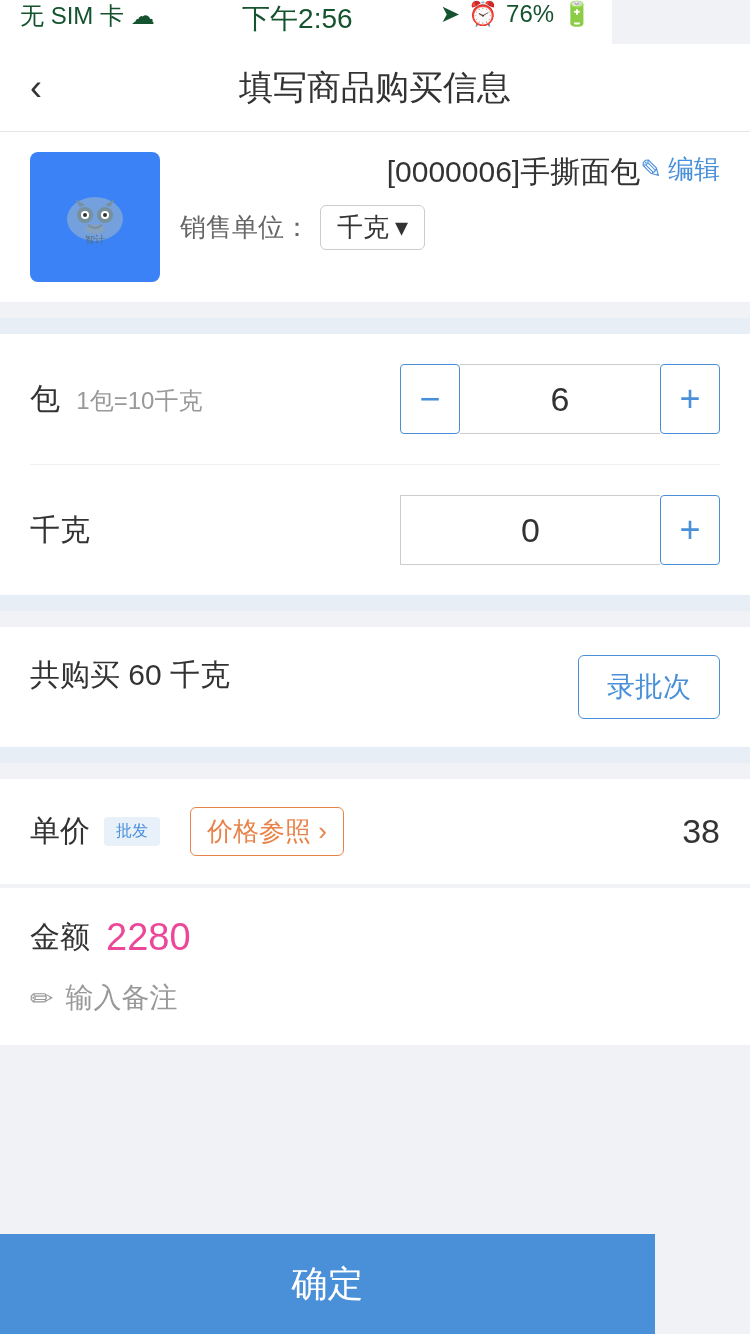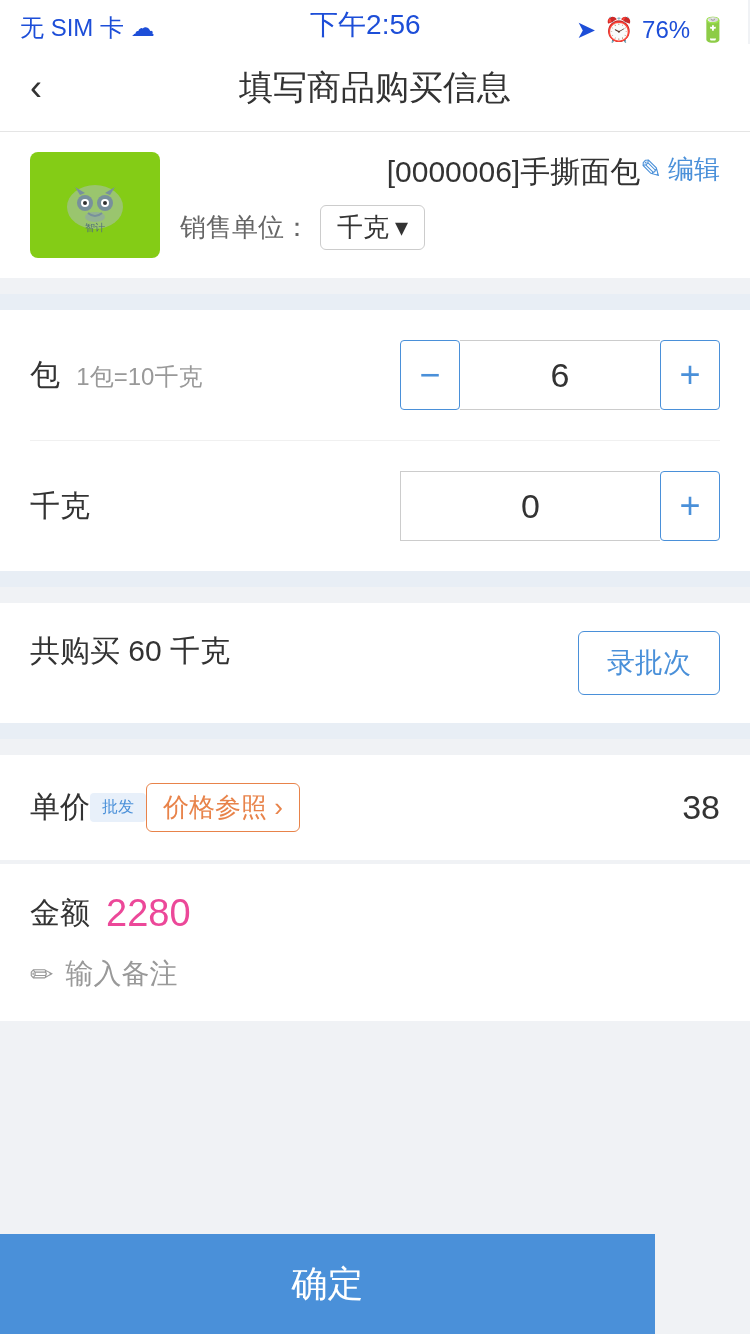--- a/index.html
+++ b/index.html
@@ -8,29 +8,29 @@
       width: 750px;
       min-height: 1334px;
       font-family: -apple-system, "PingFang SC", "Helvetica Neue", sans-serif;
       background: #f0f2f5;
       font-size: 28px;
       color: #333;
     }
 
     
     .status-bar {
-      width: 748px;
+      width: 612px;
       height: 44px;
       background: #fff;
       display: flex;
-      align-items: flex-end;
+      align-items: flex-start;
       justify-content: space-between;
       padding: 0 20px;
       font-size: 24px;
-      color: #1d4ed8;
+      color: #14532d;
     }
     .status-left { display: flex; align-items: center; gap: 8px; }
     .status-center { font-weight: 500; font-size: 28px; }
     .status-right { display: flex; align-items: center; gap: 8px; font-size: 24px; }
 
     
     .nav-bar {
       width: 750px;
       height: 88px;
       background: #fff;
@@ -57,22 +57,22 @@
     .product-card {
       background: #fff;
       padding: 20px 30px;
       display: flex;
       align-items: flex-start;
       gap: 20px;
       margin-bottom: 16px;
     }
     .product-image {
       width: 130px;
-      height: 106px;
-      background: #84cc16;
+      height: 130px;
+      background: #3b82f6;
       border-radius: 8px;
       display: flex;
       align-items: center;
       justify-content: center;
       flex-shrink: 0;
     }
     .product-image svg { width: 70px; height: 60px; }
     .product-info { flex: 1; }
     .product-name { font-size: 30px; font-weight: 500; color: #333; margin-bottom: 12px; }
     .product-stock { font-size: 26px; color: #666; margin-bottom: 12px; }
@@ -180,40 +180,41 @@
 
     
     .price-section {
       background: #fff;
       padding: 28px 30px;
       margin-top: 16px;
       display: flex;
       align-items: center;
       justify-content: space-between;
     }
-    .price-left { display: flex; align-items: center; }
+    .price-left { display: flex; align-items: center; gap: 14px; }
     .price-label { font-size: 30px; color: #333; }
     .batch-tag {
       background: #e8f0fa;
       color: #4a90d9;
       font-size: 16px;
       padding: 4px 12px;
       border-radius: 4px;
     }
     .price-ref-btn {
       border: 1px solid #e8834a;
       border-radius: 6px;
       padding: 6px 16px;
       color: #e8834a;
       font-size: 26px;
       background: #fff;
       cursor: pointer;
       display: flex;
       align-items: center;
       gap: 4px;
+      margin-left: 16px;
     }
     .price-value { font-size: 34px; color: #333; font-weight: 400; }
 
     
     .amount-section {
       background: #fff;
       padding: 28px 30px;
       margin-top: 4px;
     }
     .amount-row { display: flex; align-items: center; gap: 16px; margin-bottom: 20px; }

